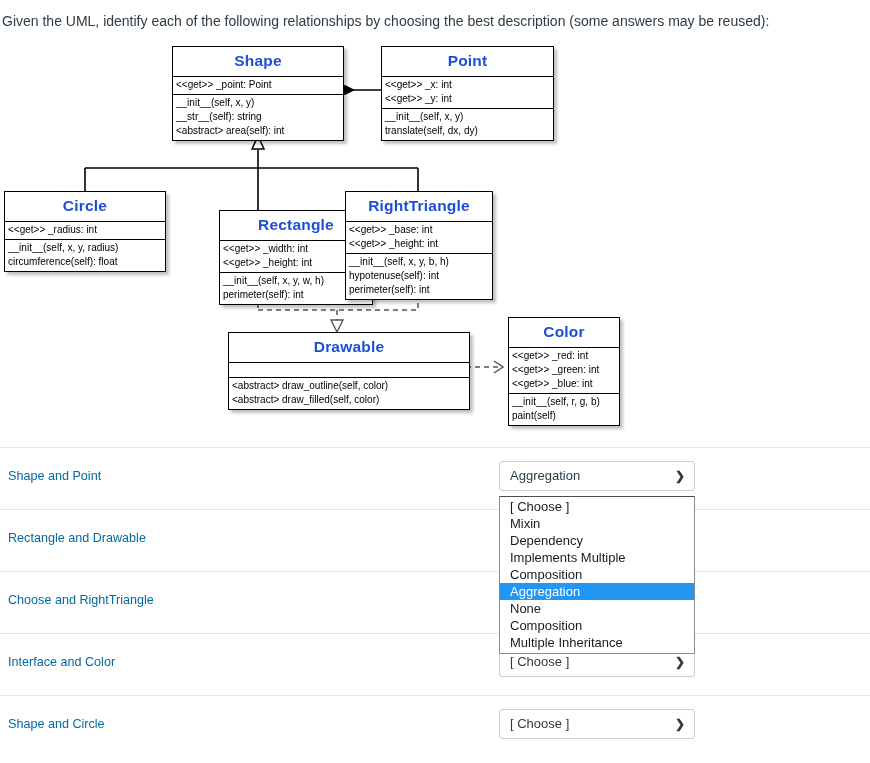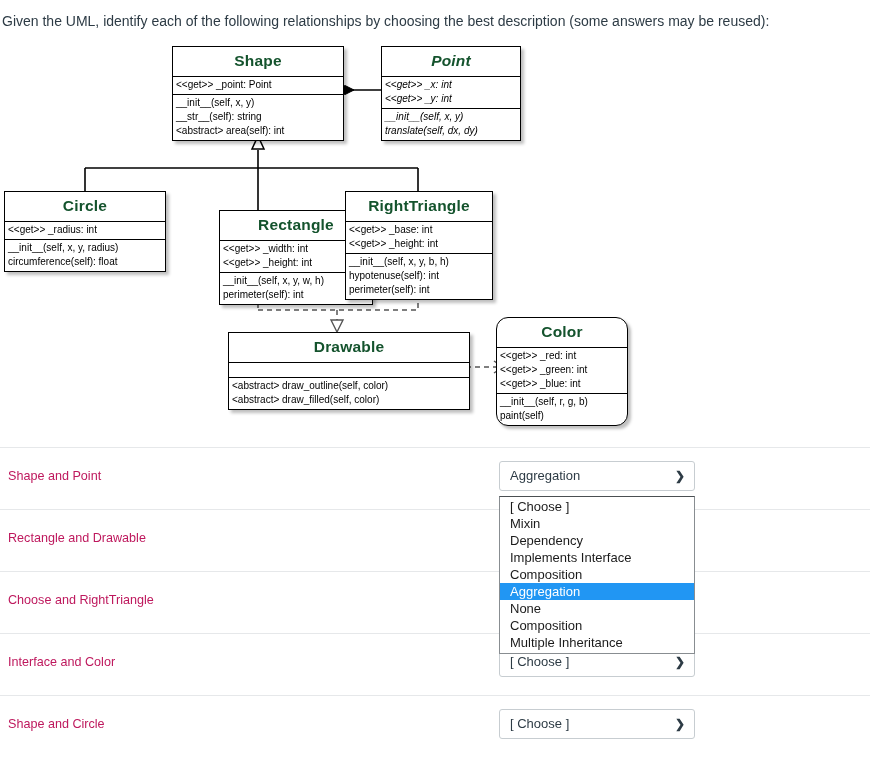--- a/index.html
+++ b/index.html
@@ -31,21 +31,21 @@
     position: absolute;
     background: #ffffff;
     border: 1.6px solid #000000;
     box-shadow: 3px 3px 3px rgba(0,0,0,0.25);
     z-index: 5;
   }
   .cls .cname {
     text-align: center;
     font-size: 15.5px;
     font-weight: bold;
-    color: #14532d;
+    color: #1d4ed8;
     padding: 5px 4px 6px 4px;
     letter-spacing: .2px;
   }
   .cls .sec {
     border-top: 1.6px solid #000000;
     padding: 1px 3px 2px 3px;
   }
   .cls .sec.empty { min-height: 15px; }
   .cls .row {
     font-size: 10px;
@@ -59,21 +59,21 @@
   .qrow {
     position: relative;
     width: 870px;
     border-top: 1px solid #e6e8ea;
     height: 62px;
   }
   .qlabel {
     position: absolute;
     left: 8px; top: 21px;
     font-size: 12.6px;
-    color: #be185d;
+    color: #0369a1;
     white-space: nowrap;
   }
   .selwrap {
     position: absolute;
     left: 499px; top: 13px;
     width: 196px; height: 30px;
   }
   .sel {
     width: 196px; height: 30px;
     border: 1px solid #c7cdd1;
@@ -172,21 +172,21 @@
       <div class="sec">
         <div class="row">&lt;&lt;get&gt;&gt; _point: Point</div>
       </div>
       <div class="sec">
         <div class="row">__init__(self, x, y)</div>
         <div class="row">__str__(self): string</div>
         <div class="row">&lt;abstract&gt; area(self): int</div>
       </div>
     </div>
 
-    <div class="cls" style="left:381px; top:8px; width:140px;font-style:italic;">
+    <div class="cls" style="left:381px; top:8px; width:173px;">
       <div class="cname">Point</div>
       <div class="sec">
         <div class="row">&lt;&lt;get&gt;&gt; _x: int</div>
         <div class="row">&lt;&lt;get&gt;&gt; _y: int</div>
       </div>
       <div class="sec">
         <div class="row">__init__(self, x, y)</div>
         <div class="row">translate(self, dx, dy)</div>
       </div>
     </div>
@@ -229,21 +229,21 @@
 
     <div class="cls" style="left:228px; top:294px; width:242px;">
       <div class="cname">Drawable</div>
       <div class="sec empty"></div>
       <div class="sec">
         <div class="row">&lt;abstract&gt; draw_outline(self, color)</div>
         <div class="row">&lt;abstract&gt; draw_filled(self, color)</div>
       </div>
     </div>
 
-    <div class="cls" style="left:496px; top:279px; width:132px;border-radius:12px;">
+    <div class="cls" style="left:508px; top:279px; width:112px;">
       <div class="cname">Color</div>
       <div class="sec">
         <div class="row">&lt;&lt;get&gt;&gt; _red: int</div>
         <div class="row">&lt;&lt;get&gt;&gt; _green: int</div>
         <div class="row">&lt;&lt;get&gt;&gt; _blue: int</div>
       </div>
       <div class="sec">
         <div class="row">__init__(self, r, g, b)</div>
         <div class="row">paint(self)</div>
       </div>
@@ -300,21 +300,21 @@
           <span class="chev">❯</span>
         </div>
       </div>
     </div>
   </div>
 
   <div class="droplist">
     <div class="dopt">[ Choose ]</div>
     <div class="dopt">Mixin</div>
     <div class="dopt">Dependency</div>
-    <div class="dopt">Implements Interface</div>
+    <div class="dopt">Implements Multiple</div>
     <div class="dopt">Composition</div>
     <div class="dopt sel-hl">Aggregation</div>
     <div class="dopt">None</div>
     <div class="dopt">Composition</div>
     <div class="dopt">Multiple Inheritance</div>
   </div>
 
 </div>
 
 </body></html>

